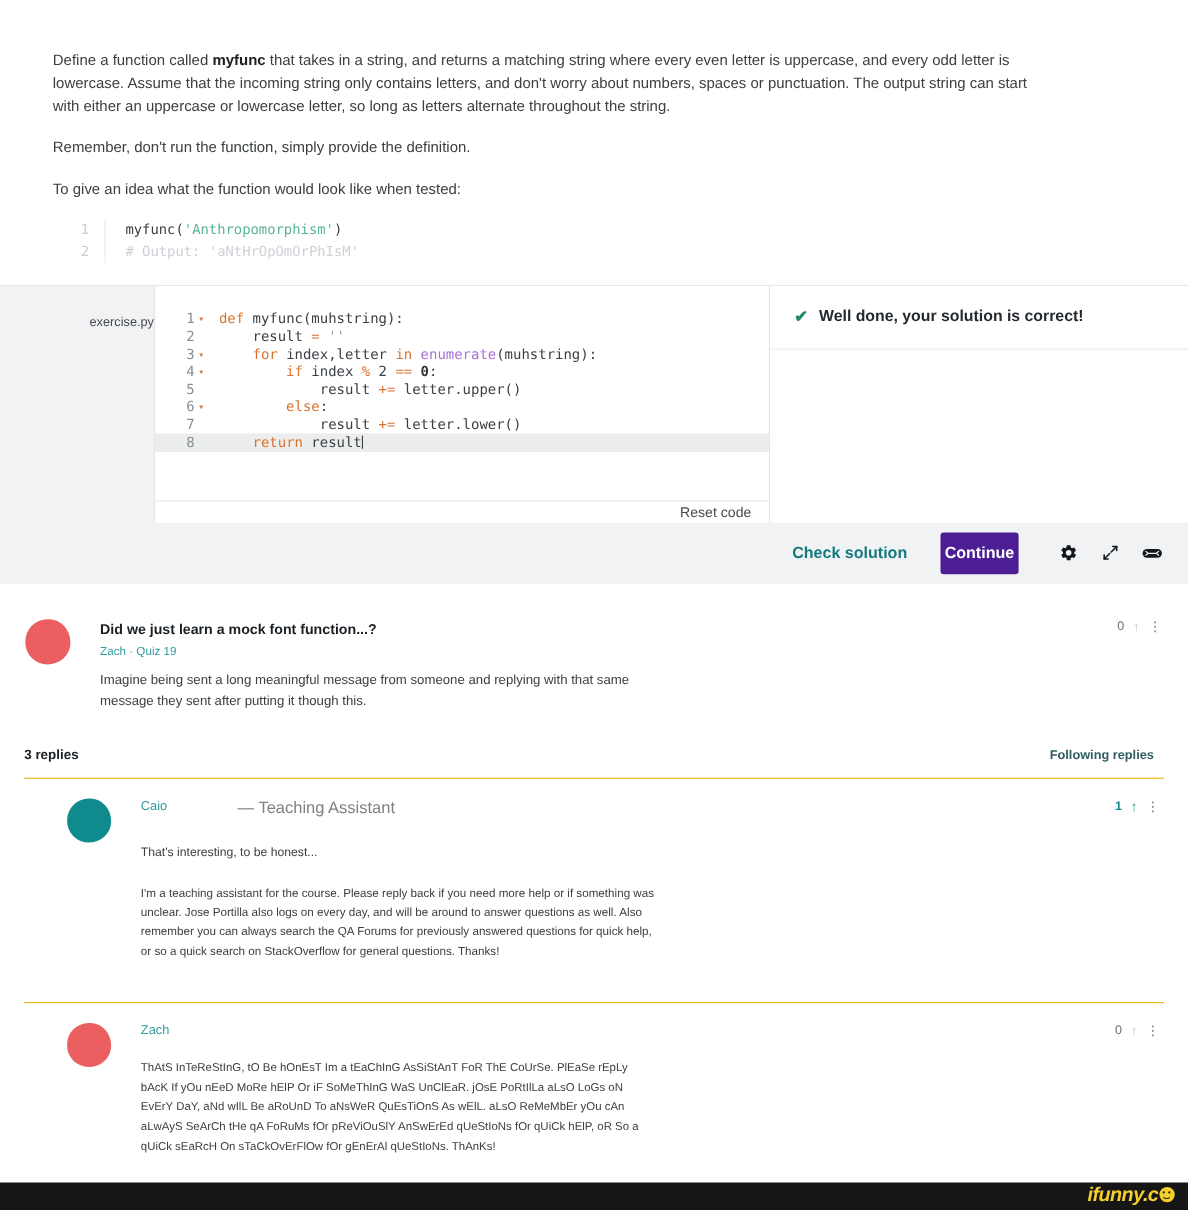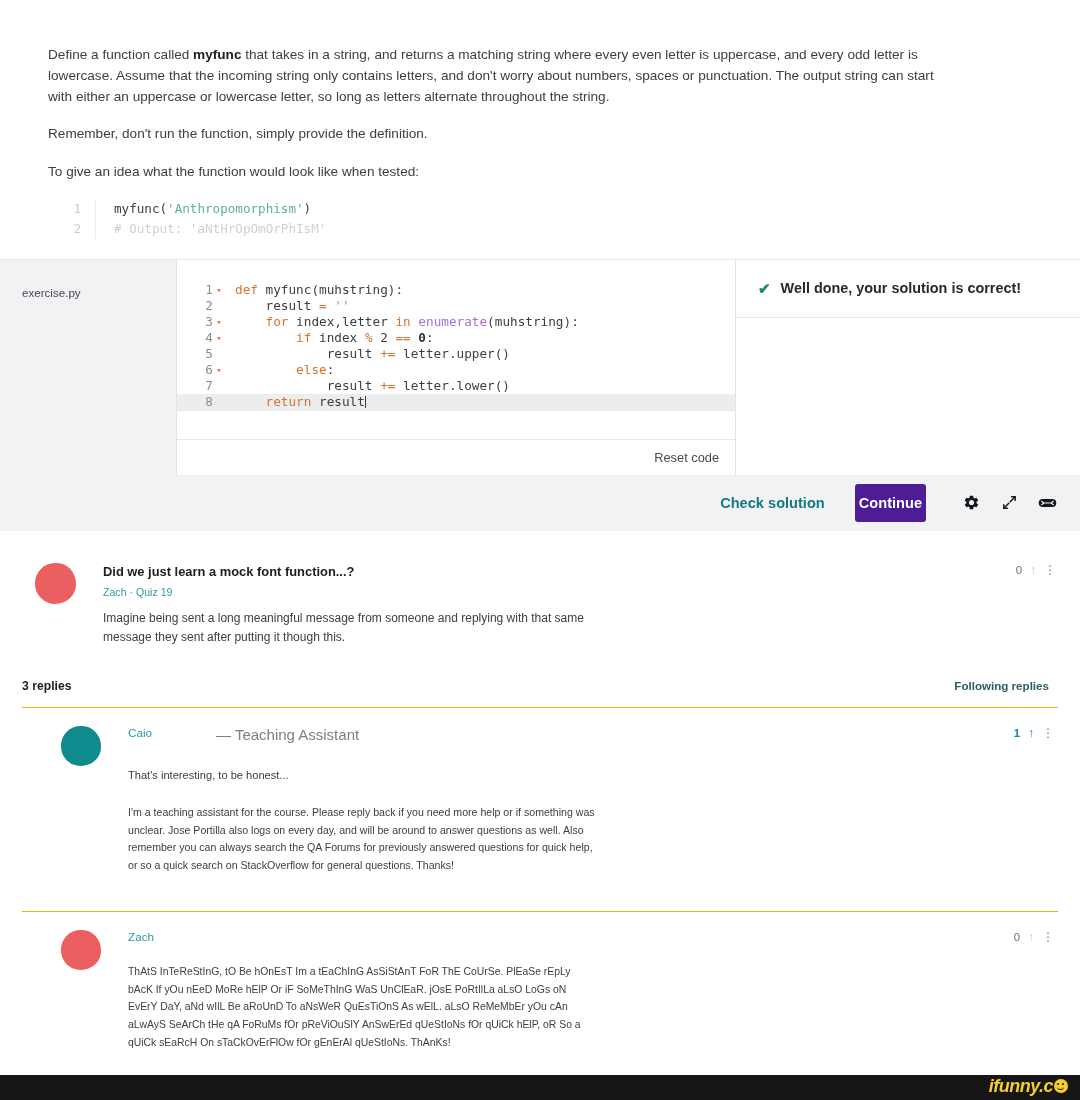--- a/index.html
+++ b/index.html
@@ -60,25 +60,26 @@
     border-top: 1px solid #e6e8ea;
     background: #f1f2f4;
     position: relative;
   }
   .ex-body {
     display: flex;
     align-items: stretch;
     min-height: 215px;
   }
   .ex-filelabel {
-    width: 176px;
+    width: 140px;
     flex: none;
     padding: 26px 0 0 22px;
     font-size: 11.6px;
     color: #46494d;
+    text-align: right;
   }
   .ex-editorwrap {
     width: 560px;
     flex: none;
     background: #ffffff;
     border-left: 1px solid #e2e4e7;
     border-right: 1px solid #e2e4e7;
     display: flex;
     flex-direction: column;
   }
@@ -124,21 +125,21 @@
   .caret {
     display: inline-block;
     width: 1px;
     height: 12px;
     background: #3a3f44;
     vertical-align: -2px;
     margin-left: 0px;
   }
   .editor-footer {
     border-top: 1px solid #e6e8ea;
-    height: 36px;
+    height: 20px;
     display: flex;
     align-items: center;
     justify-content: flex-end;
     padding-right: 16px;
     background: #ffffff;
   }
   .reset-code {
     font-size: 12.8px;
     color: #46494d;
     cursor: pointer;
@@ -206,21 +207,21 @@
     align-items: center;
     justify-content: center;
     cursor: pointer;
     color: #15181b;
     margin-left: 8px;
   }
 
   
   .discussion { padding: 0 0 0 0; }
   .thread {
-    padding: 32px 0 0 16px;
+    padding: 32px 0 0 4px;
     display: flex;
     gap: 0;
   }
   .avatar {
     width: 41px; height: 41px;
     border-radius: 50% 48% 52% 50% / 50% 52% 48% 50%;
     flex: none;
     margin-left: 19px;
   }
   .avatar.red { background: #ec5f60; }

